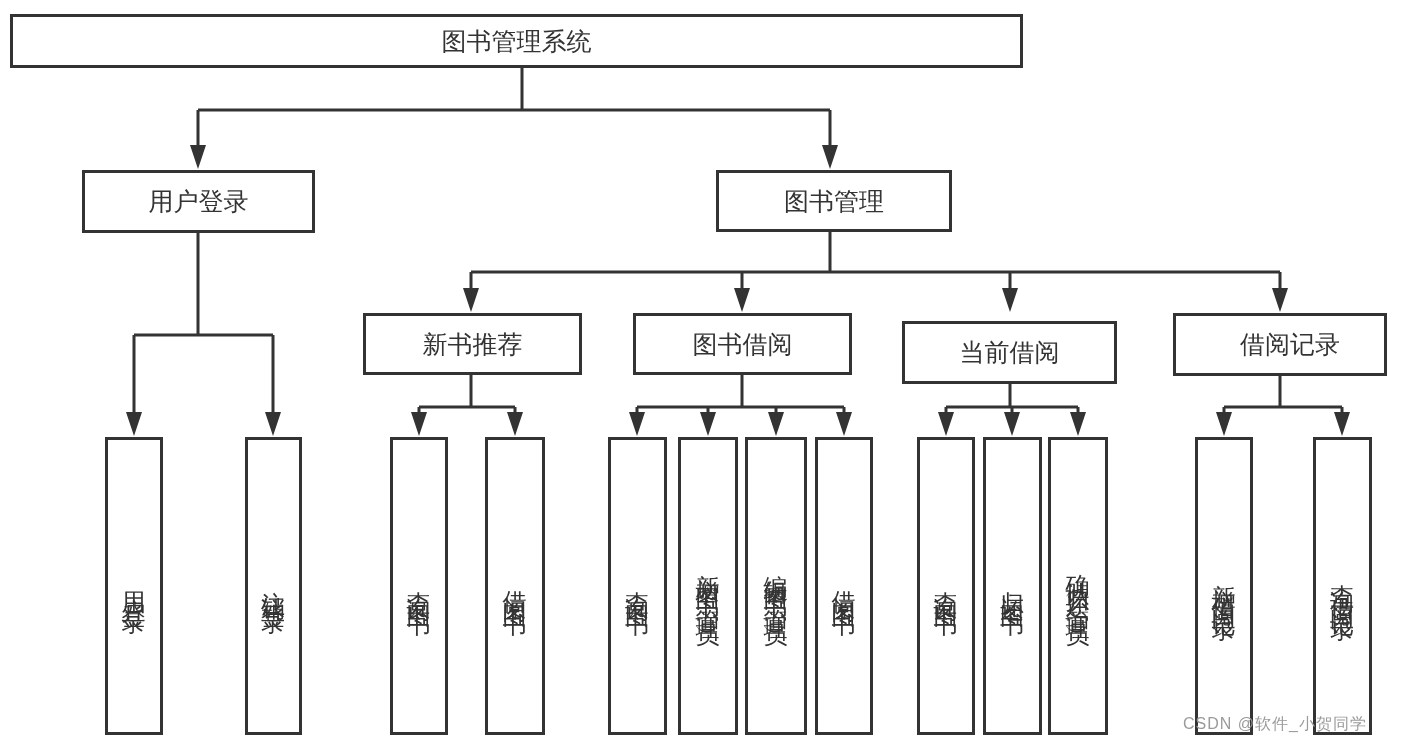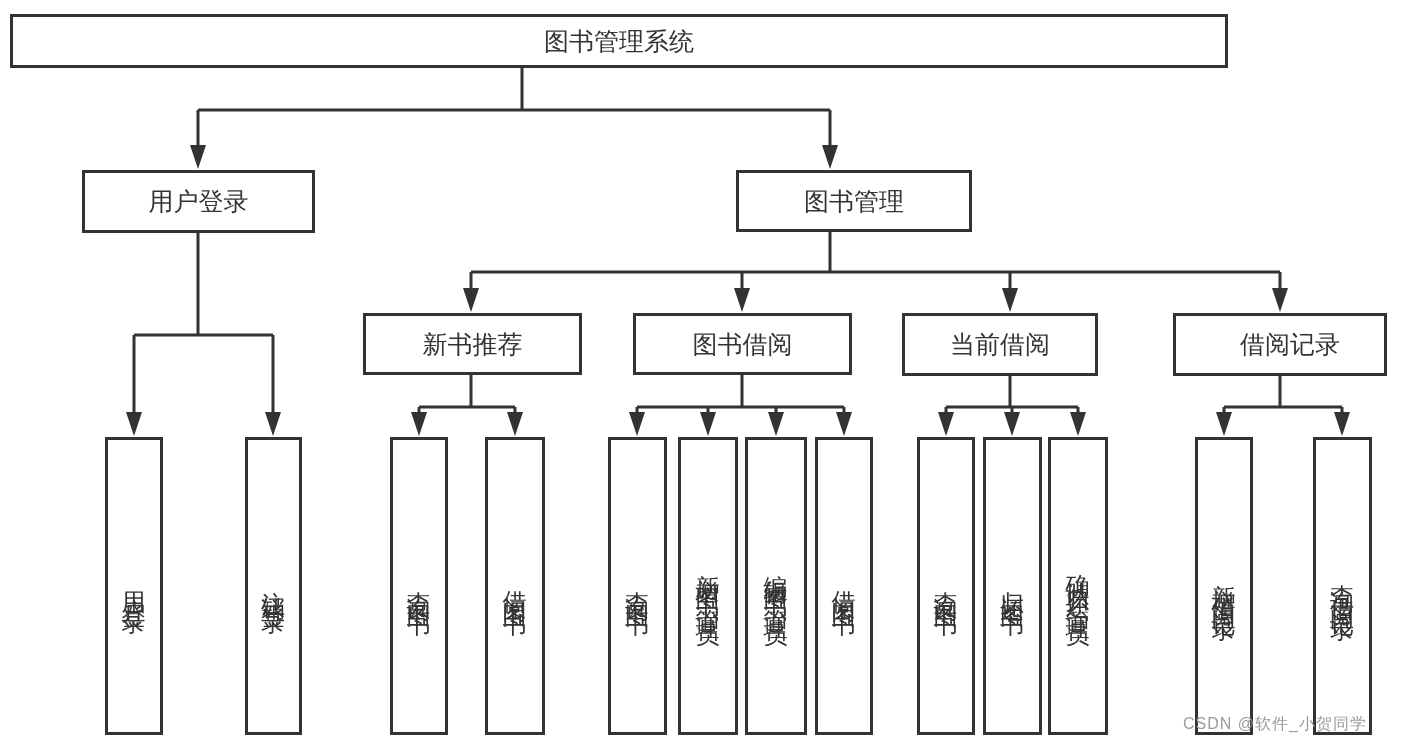--- a/index.html
+++ b/index.html
@@ -63,38 +63,38 @@
          M463 288 L479 288 L471 312 Z M734 288 L750 288 L742 312 Z
          M1002 288 L1018 288 L1010 312 Z M1272 288 L1288 288 L1280 312 Z
          M411 412 L427 412 L419 436 Z M507 412 L523 412 L515 436 Z
          M629 412 L645 412 L637 436 Z M700 412 L716 412 L708 436 Z
          M768 412 L784 412 L776 436 Z M836 412 L852 412 L844 436 Z
          M938 412 L954 412 L946 436 Z M1004 412 L1020 412 L1012 436 Z
          M1070 412 L1086 412 L1078 436 Z M1216 412 L1232 412 L1224 436 Z
          M1334 412 L1350 412 L1342 436 Z"></path>
   </svg>
 
-  <div class="node" style="left:10px; top:14px; width:1218px; height:54px;">
+  <div class="node" style="left:10px; top:14px; width:1013px; height:54px;">
     <span>图书管理系统</span>
   </div>
 
   <div class="node" style="left:82px; top:170px; width:233px; height:63px;">
     <span>用户登录</span>
   </div>
-  <div class="node" style="left:736px; top:170px; width:236px; height:62px;">
+  <div class="node" style="left:716px; top:170px; width:236px; height:62px;">
     <span>图书管理</span>
   </div>
 
   <div class="node" style="left:363px; top:313px; width:219px; height:62px;text-align:center;">
     <span>新书推荐</span>
   </div>
   <div class="node" style="left:633px; top:313px; width:219px; height:62px;">
     <span>图书借阅</span>
   </div>
-  <div class="node" style="left:902px; top:313px; width:196px; height:63px;">
+  <div class="node" style="left:902px; top:321px; width:215px; height:63px;">
     <span>当前借阅</span>
   </div>
   <div class="node" style="left:1173px; top:313px; width:214px; height:63px;padding-left:20px;">
     <span>借阅记录</span>
   </div>
 
   <div class="node leaf" style="left:105px; width:58px;">
     <span class="vlbl">用户登录</span>
   </div>
   <div class="node leaf" style="left:245px; width:57px;">

